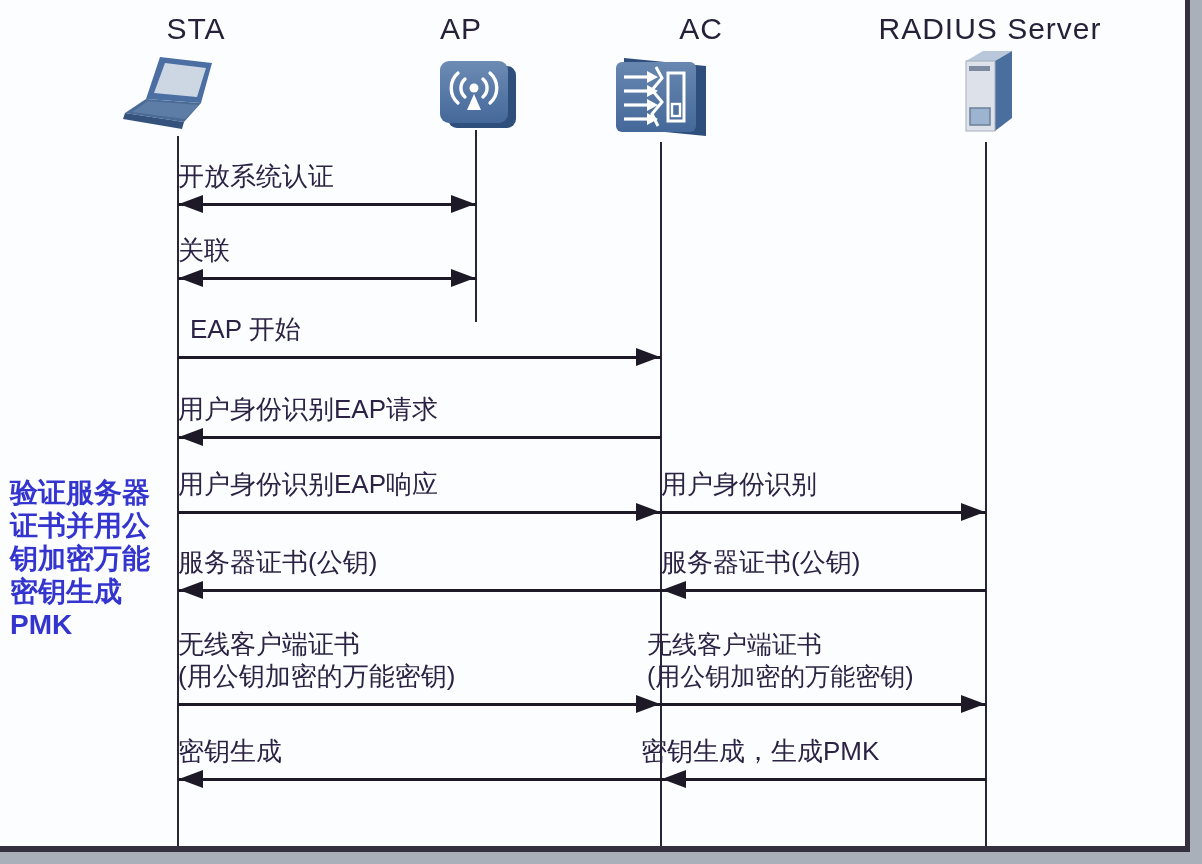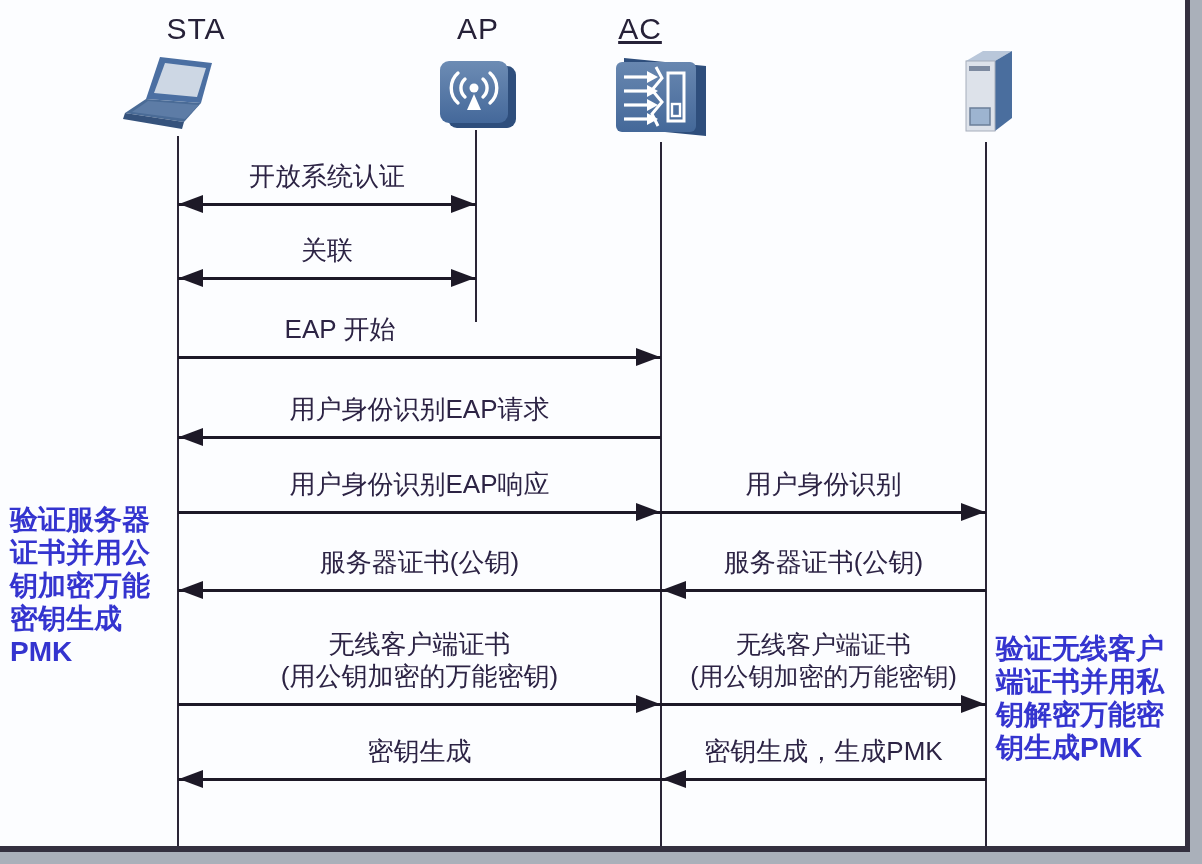--- a/index.html
+++ b/index.html
@@ -26,21 +26,21 @@
 
   .icon{position:absolute;}
   #icon-sta{left:122px;top:56px;}
   #icon-ap{left:434px;top:56px;}
   #icon-ac{left:612px;top:52px;}
   #icon-radius{left:952px;top:48px;}
 
   .msg{position:absolute;height:0;}
   .msg-line{position:absolute;left:0;right:0;top:0;border-top:3px solid #1d1927;}
   .msg-label{
-    position:absolute;left:0;right:0;bottom:11px;text-align:center;
+    position:absolute;left:0;right:0;bottom:11px;
     font-size:26px;color:#2c2344;white-space:pre-line;line-height:32px;
   }
   .head{position:absolute;top:-8px;width:0;height:0;
     border-top:9px solid transparent;border-bottom:9px solid transparent;}
   .head-l{left:1px;border-right:24px solid #1d1927;}
   .head-r{right:1px;border-left:24px solid #1d1927;}
 
   #m1{left:178px;top:203px;width:298px;}
   #m2{left:178px;top:277px;width:298px;}
   #m3{left:178px;top:356px;width:483px;}
@@ -54,32 +54,33 @@
   #m6r{left:661px;top:589px;width:325px;}
   #m7r{left:661px;top:703px;width:325px;}
   #m7r .msg-label{left:-14px;right:-14px;font-size:25px;}
   #m8r{left:661px;top:778px;width:325px;}
   #m8r .msg-label{left:-20px;right:-20px;}
 
   .note{
     position:absolute;font-size:28px;font-weight:bold;color:#3434cf;
     white-space:pre-line;line-height:33px;
   }
-  #note-left{left:10px;top:503px;width:180px;}
+  #note-left{left:10px;top:476px;width:180px;}
   #note-right{left:996px;top:632px;width:200px;}
 </style>
 </head>
 <body>
 
 <div class="stage">
   <div class="canvas">
 
     <div class="actor-label" id="label-sta" style="left:196px;">STA</div>
-    <div class="actor-label" id="label-ap" style="left:478px;text-align:center;">AP</div>
-    <div class="actor-label" id="label-ac" style="left:640px;text-decoration:underline;">AC</div>
+    <div class="actor-label" id="label-ap" style="left:461px;text-align:center;">AP</div>
+    <div class="actor-label" id="label-ac" style="left:701px;">AC</div>
+    <div class="actor-label" id="label-radius" style="left:990px;">RADIUS Server</div>
 
     <div class="icon" id="icon-sta">
       <svg width="112" height="84" viewBox="0 0 112 84">
         <polygon points="38,1 90,7 79,47 24,43" fill="#4b6fa2"></polygon>
         <polygon points="43,7 84,12 75,41 32,37" fill="#cdd7e4"></polygon>
         <polygon points="24,43 79,47 62,66 3,57" fill="#4a6b96"></polygon>
         <polygon points="3,57 62,66 60,73 1,63" fill="#35527c"></polygon>
         <polygon points="26,45 77,49 63,63 10,56" fill="#5d7ca6"></polygon>
       </svg>
     </div>
@@ -207,19 +208,15 @@
       <div class="msg-label">密钥生成，生成PMK</div>
       <div class="msg-line"></div>
       <span class="head head-l"></span>
     </div>
 
     <div class="note" id="note-left">验证服务器
 证书并用公
 钥加密万能
 密钥生成
 PMK</div>
-    <div class="note" id="note-right">验证无线客户
-端证书并用私
-钥解密万能密
-钥生成PMK</div>
 
   </div>
 </div>
 
 </body></html>

